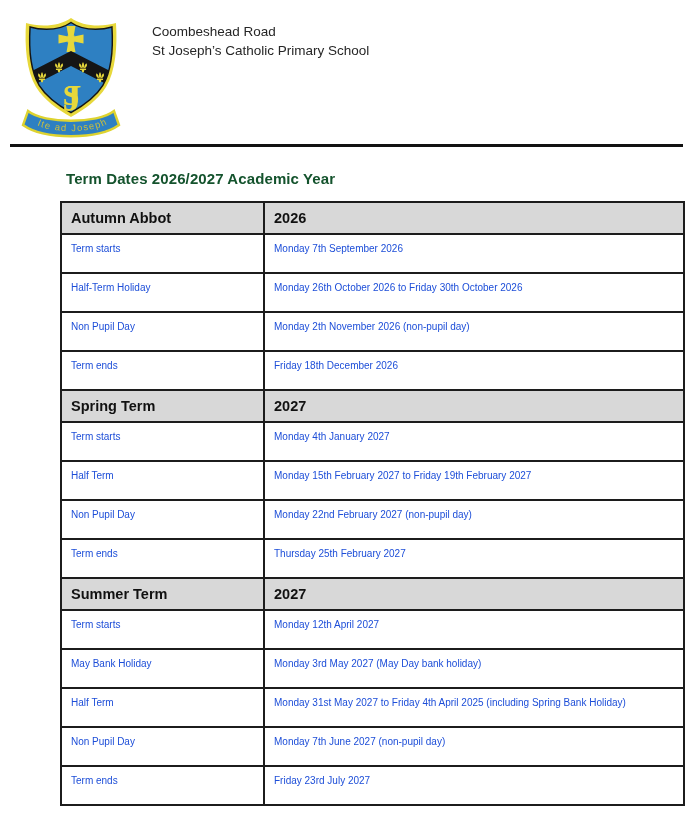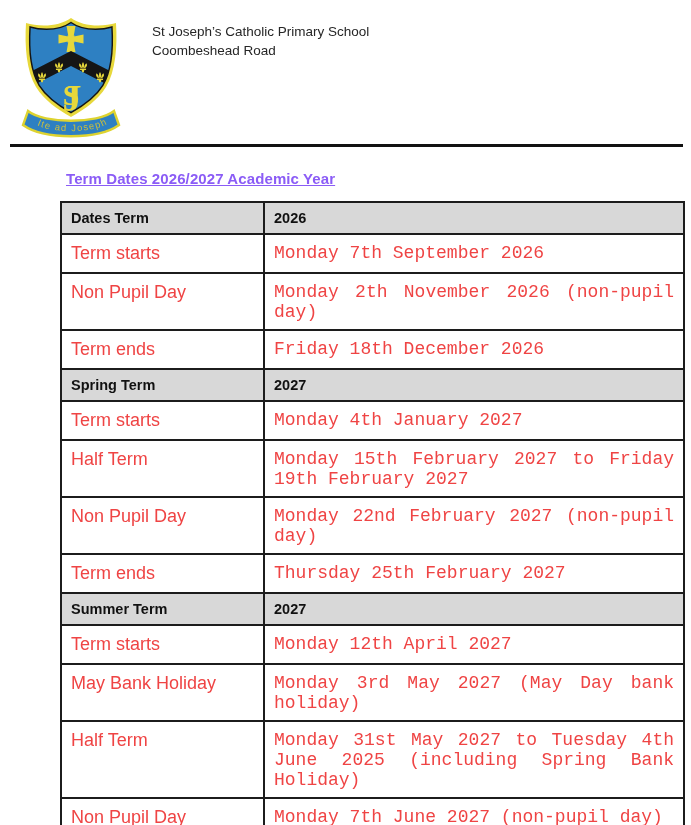--- a/index.html
+++ b/index.html
@@ -6,37 +6,37 @@
   html,body { background:#ffffff; }
   body {
     width:691px; height:825px; position:relative; overflow:hidden;
     font-family:"Liberation Sans","DejaVu Sans",sans-serif; color:#1a1a1a;
   }
   .crest { position:absolute; left:16px; top:13px; width:110px; height:128px; }
   .address-block { position:absolute; left:152px; top:22px; font-size:13.5px; line-height:19px; color:#262626; }
   .divider { position:absolute; left:10px; top:144px; width:673px; height:3px; background:#111; }
   .page-title {
     position:absolute; left:66px; top:170px;
-    font-size:15px; font-weight:bold; text-decoration:underline; color:#8b5cf6;
+    font-size:15px; font-weight:bold; color:#14532d;
     letter-spacing:0.1px;
   }
   table.term-table {
     position:absolute; left:60px; top:201px; width:625px;
     border-collapse:collapse; table-layout:fixed;
   }
   .term-table col.c1 { width:203px; }
   .term-table td {
-    border:2px solid #1c1c1c; font-size:18px; vertical-align:top;
-    padding:8px 9px 7px 9px; height:39px; color:#ef4444;
+    border:2px solid #1c1c1c; font-size:10px; vertical-align:top;
+    padding:8px 9px 7px 9px; height:39px; color:#1d4ed8;
   }
   .term-table tr.section td {
     background:#d8d8d8; font-weight:bold; height:32px;
     vertical-align:middle; padding:4px 9px; font-size:14.5px; color:#111;
   }
-  .term-table td.val { text-align:justify;font-family:Liberation Mono, monospace; }
+  .term-table td.val { text-align:justify; }
 </style>
 </head>
 <body>
 
 <svg class="crest" viewBox="0 0 106 128" xmlns="http://www.w3.org/2000/svg">
   <defs>
     <path id="shieldShape" d="M53 5 C46 10 36 12.5 26 12.5 C19.5 12.5 13 11.5 8 10 C6.5 34 8.5 58 18 74 C26 87 39 96 53 104 C67 96 80 87 88 74 C97.5 58 99.5 34 98 10 C93 11.5 86.5 12.5 80 12.5 C70 12.5 60 10 53 5 Z"></path>
     <clipPath id="shieldClip">
       <path d="M53 5 C46 10 36 12.5 26 12.5 C19.5 12.5 13 11.5 8 10 C6.5 34 8.5 58 18 74 C26 87 39 96 53 104 C67 96 80 87 88 74 C97.5 58 99.5 34 98 10 C93 11.5 86.5 12.5 80 12.5 C70 12.5 60 10 53 5 Z" transform="translate(4.77,4.95) scale(0.91)"></path>
     </clipPath>
@@ -72,42 +72,46 @@
   <text x="54" y="98" font-family="Liberation Serif, DejaVu Serif, serif" font-size="38" font-weight="bold" fill="#e7d83b" text-anchor="middle">J</text>
   <text x="53" y="92" font-family="Liberation Serif, DejaVu Serif, serif" font-size="30" font-weight="bold" fill="#e7d83b" text-anchor="middle">S</text>
 
   <path d="M10 98 C 26 111, 80 111, 96 98 L 101 112 C 80 127, 26 127, 5 112 Z" fill="#2e80c2" stroke="#ded32f" stroke-width="2.4"></path>
   <text font-size="9.5" fill="#cdbf3a" letter-spacing="1.2">
     <textPath href="#mottoPath" startOffset="6%">Ite ad Joseph</textPath>
   </text>
 </svg>
 
 <div class="address-block">
+  <div>Coombeshead Road</div>
   <div>St Joseph’s Catholic Primary School</div>
-  <div>Coombeshead Road</div>
 </div>
 
 <div class="divider"></div>
 
 <div class="page-title">Term Dates 2026/2027 Academic Year</div>
 
 <table class="term-table">
   <colgroup>
       <col class="c1">
       <col class="c2">
     </colgroup>
   <tbody>
 
     <tr class="section">
-      <td>Dates Term</td>
+      <td>Autumn Abbot</td>
       <td>2026</td>
     </tr>
     <tr>
       <td>Term starts</td>
       <td class="val">Monday 7th September 2026</td>
+    </tr>
+    <tr>
+      <td>Half-Term Holiday</td>
+      <td class="val">Monday 26th October 2026 to Friday 30th October 2026</td>
     </tr>
     <tr>
       <td>Non Pupil Day</td>
       <td class="val">Monday 2th November 2026 (non-pupil day)</td>
     </tr>
     <tr>
       <td>Term ends</td>
       <td class="val">Friday 18th December 2026</td>
     </tr>
 
@@ -139,21 +143,21 @@
     <tr>
       <td>Term starts</td>
       <td class="val">Monday 12th April 2027</td>
     </tr>
     <tr>
       <td>May Bank Holiday</td>
       <td class="val">Monday 3rd May 2027 (May Day bank holiday)</td>
     </tr>
     <tr>
       <td>Half Term</td>
-      <td class="val">Monday 31st May 2027 to Tuesday 4th June 2025 (including Spring Bank Holiday)</td>
+      <td class="val">Monday 31st May 2027 to Friday 4th April 2025 (including Spring Bank Holiday)</td>
     </tr>
     <tr>
       <td>Non Pupil Day</td>
       <td class="val">Monday 7th June 2027 (non-pupil day)</td>
     </tr>
     <tr>
       <td>Term ends</td>
       <td class="val">Friday 23rd July 2027</td>
     </tr>
   </tbody>

